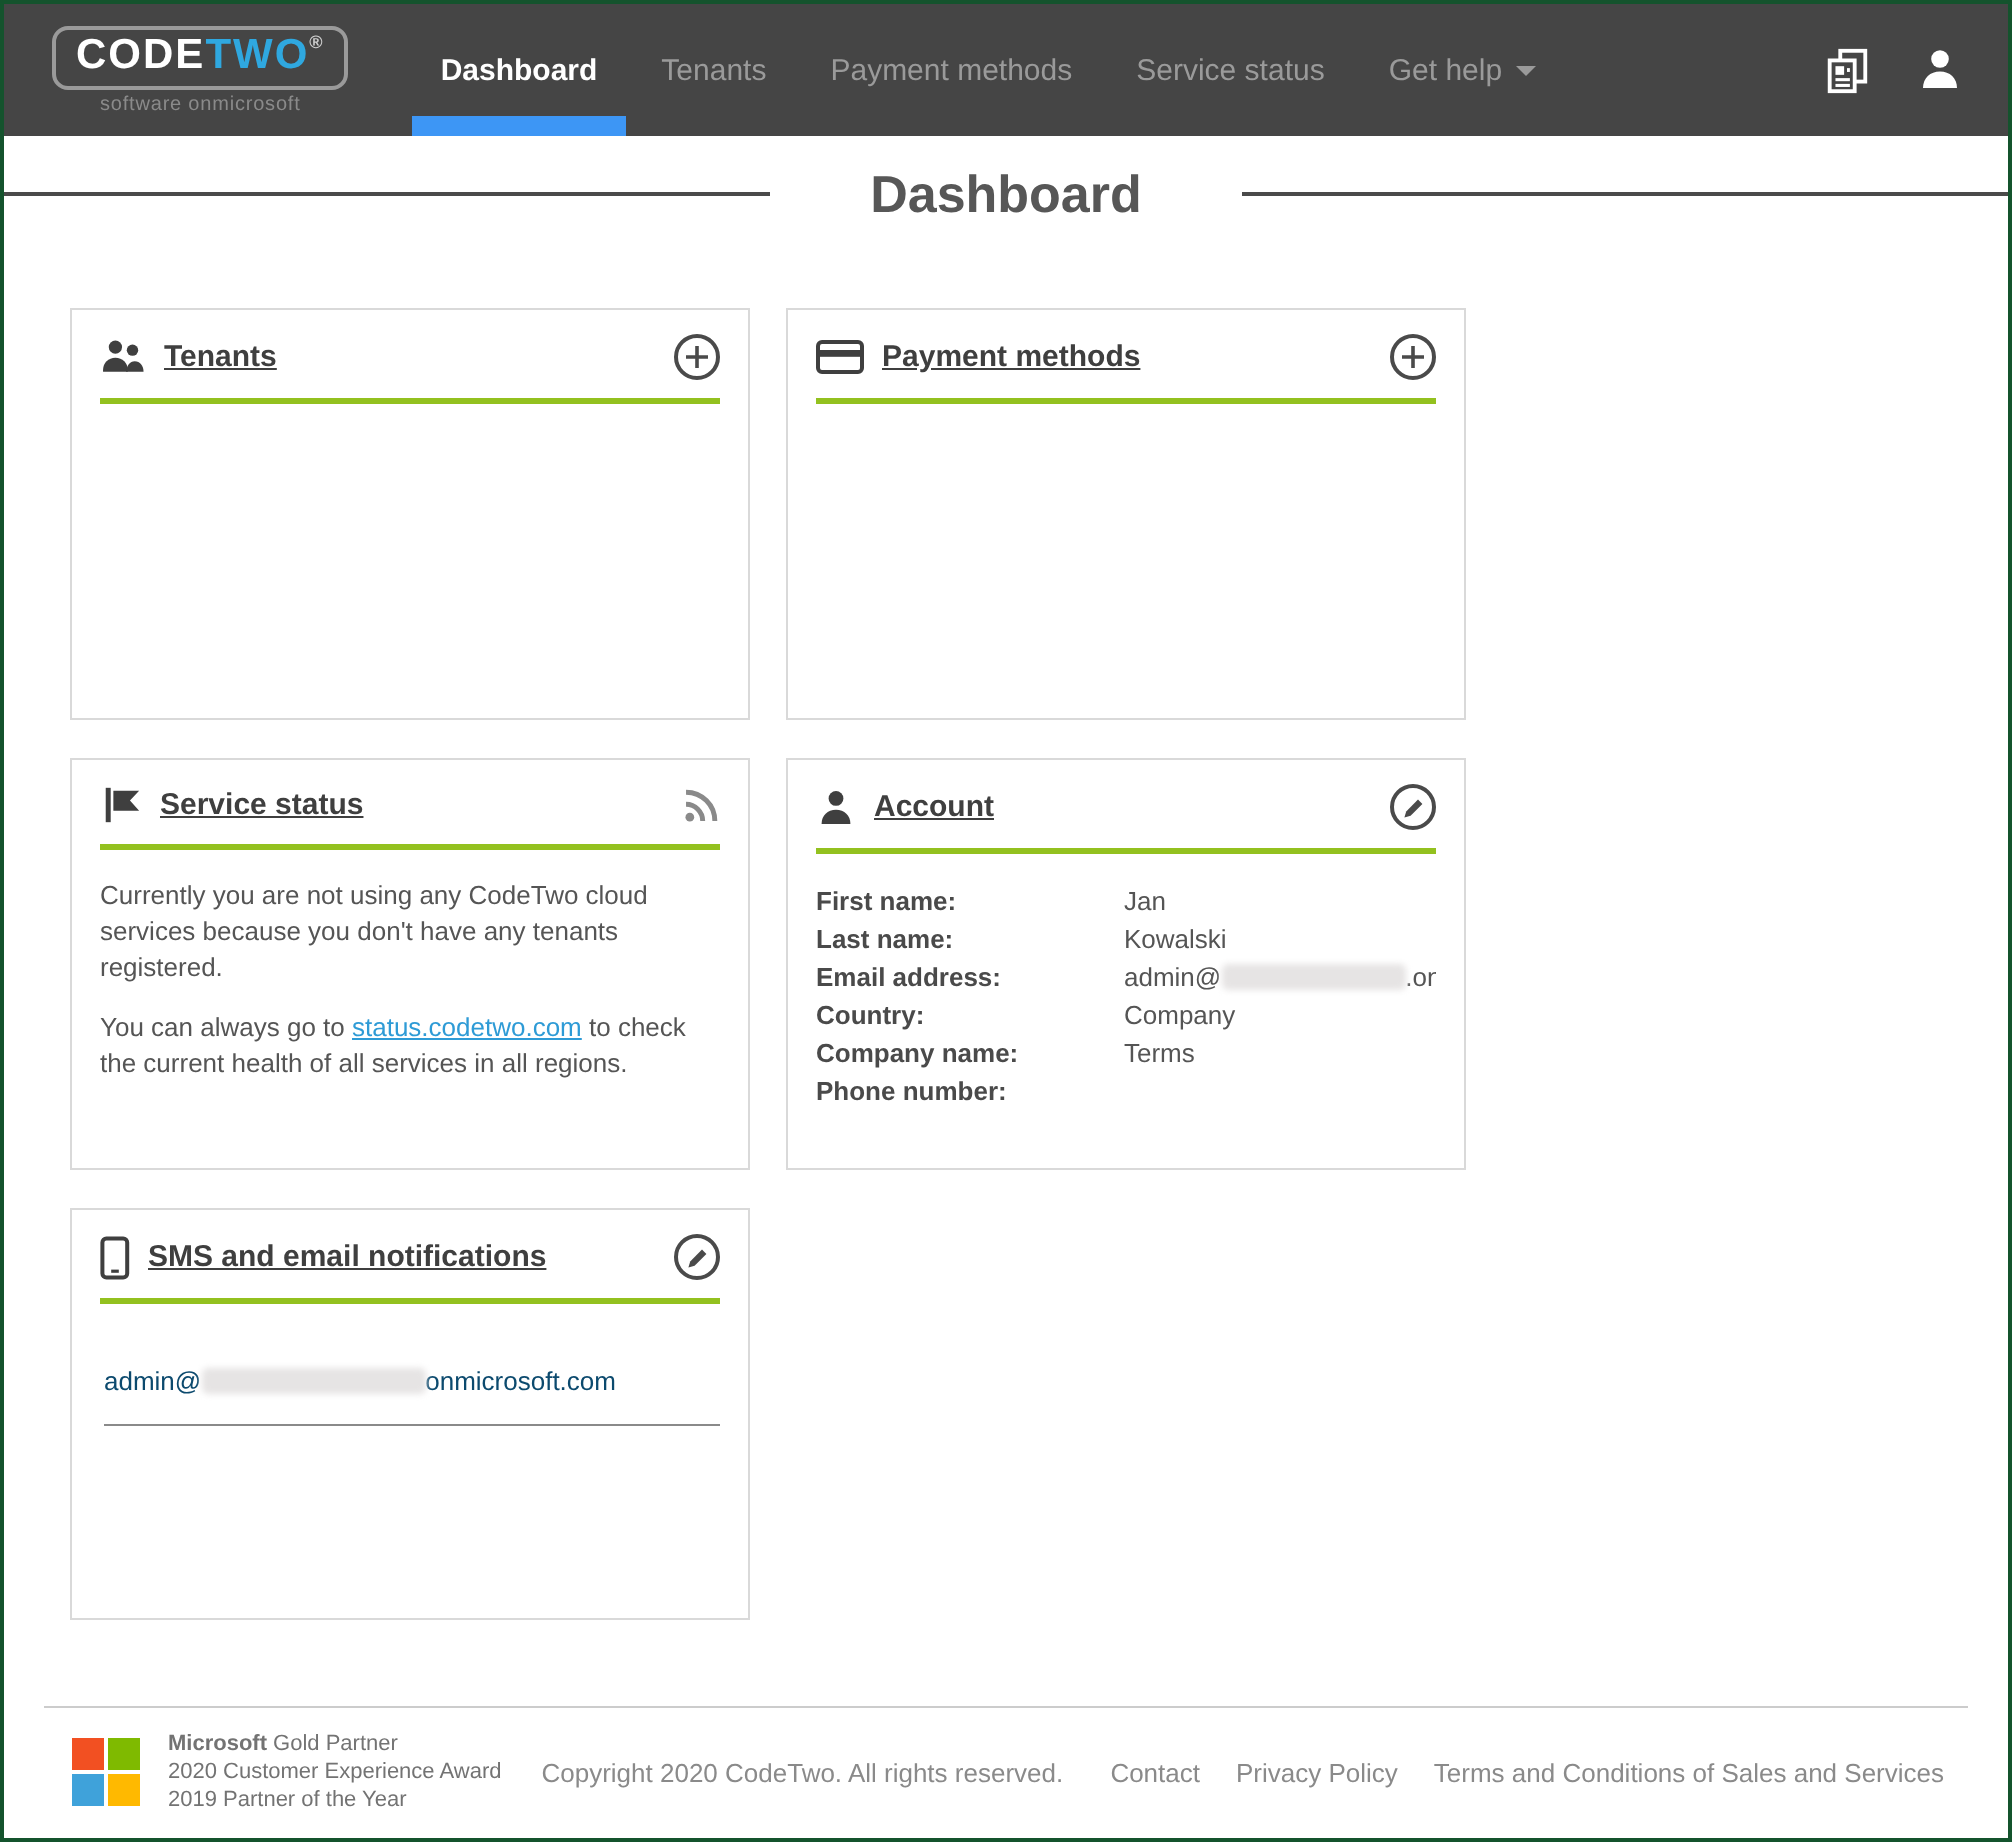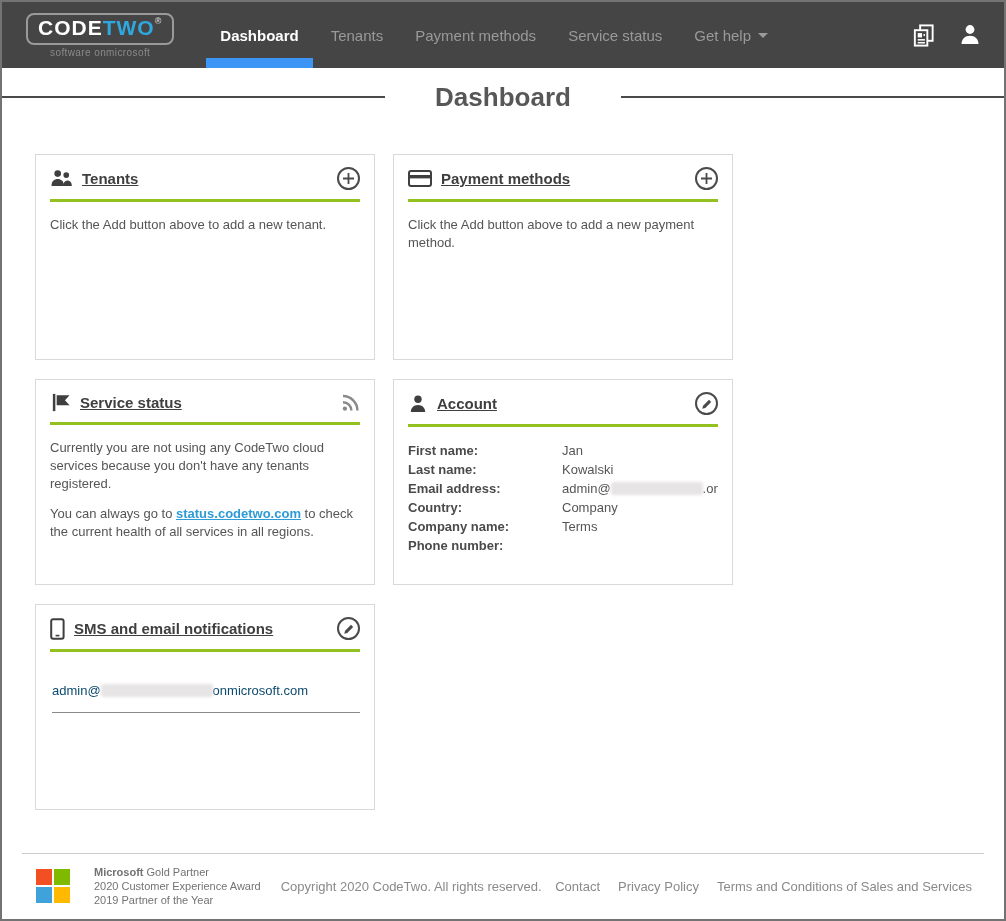--- a/index.html
+++ b/index.html
@@ -1,18 +1,18 @@
 <!DOCTYPE html>
 <html><head>
 <meta charset="utf-8">
 <style>
   * { margin:0; padding:0; box-sizing:border-box; }
   html,body { background:#fff; }
   body { font-family:"Liberation Sans", sans-serif; width:1006px; }
-  .frame { width:1006px; height:921px; border:2px solid #737373; display:flex; flex-direction:column; background:#fff; }
+  .frame { width:1006px; height:921px; border:2px solid #14532d; display:flex; flex-direction:column; background:#fff; }
 
   
   .navbar { height:66px; background:#454545; display:flex; align-items:center; padding:0 16px 0 24px; flex-shrink:0; }
   .logo { display:flex; flex-direction:column; align-items:center; margin-right:30px; cursor:pointer; }
   .logo-box { border:2px solid #9a9a9a; border-radius:8px; padding:1px 10px 3px; font-size:21px; font-weight:bold; letter-spacing:1px; color:#fff; white-space:nowrap; }
   .logo-two { color:#2FA8E0; }
   .logo-reg { font-size:9px; vertical-align:top; color:#cfcfcf; }
   .logo-tagline { font-size:10px; color:#8a8a8a; margin-top:2px; letter-spacing:.4px; }
   .nav { display:flex; height:66px; }
   .nav-item { position:relative; display:flex; align-items:center; padding:0 14px; margin:0 2px; font-size:15px; color:#9a9a9a; cursor:pointer; white-space:nowrap; }
@@ -32,35 +32,35 @@
   .grid { display:grid; grid-template-columns:340px 340px; column-gap:18px; row-gap:19px; align-content:start; }
   .card { width:340px; height:206px; background:#fff; border:1px solid #d9d9d9; display:flex; flex-direction:column; }
   .card-head { display:flex; align-items:center; padding:12px 14px 0; }
   .card-icon { display:flex; margin-right:9px; }
   .card-title { font-size:15px; font-weight:bold; color:#3f3f3f; text-decoration:underline; cursor:pointer; }
   .card-action { margin-left:auto; width:23px; height:23px; border:2px solid #4a4a4a; border-radius:50%; display:flex; align-items:center; justify-content:center; cursor:pointer; background:#fff; }
   .rss-action { margin-left:auto; display:flex; cursor:pointer; }
   .green-rule { height:3px; background:#93C11F; margin:9px 14px 0; }
   .card-body { padding:14px 14px 0; font-size:13px; color:#555; line-height:1.4; }
   .card-body p + p { margin-top:11px; }
-  .link { color:#2E9BD6; text-decoration:underline; cursor:pointer;font-weight:bold; }
+  .link { color:#2E9BD6; text-decoration:underline; cursor:pointer; }
 
   .acct-row { display:flex; line-height:19px;gap:40px; }
   .acct-label { width:114px; font-weight:bold; color:#4a4a4a; flex-shrink:0; }
   .acct-value { color:#555; white-space:nowrap; overflow:hidden; }
 
   .blur-box { display:inline-block; height:13px; border-radius:3px; background:#e6e4e4; filter:blur(1.6px); vertical-align:-2px; }
   .blur-acct { width:92px; }
   .blur-sms { width:112px; }
 
   .sms-row { padding:16px 0 12px; margin:0 0 0 2px; border-bottom:1px solid #8a8a8a; font-size:13px; color:#0c4a6e; }
 
   
   .footer { margin:0 20px; border-top:1px solid #cccccc; padding:11px 0 12px; display:flex; align-items:center; flex-shrink:0; }
-  .ms-block { display:flex; align-items:center; gap:24px; padding-left:14px; }
+  .ms-block { display:flex; align-items:center; gap:14px; padding-left:14px; }
   .ms-logo { display:grid; grid-template-columns:16px 16px; grid-template-rows:16px 16px; gap:2px; }
   .ms-sq { width:16px; height:16px; }
   .ms-text { font-size:11px; line-height:14px; color:#737373; white-space:nowrap; }
   .copyright { margin-left:20px; font-size:13px; color:#8a8a8a; }
   .footer-links { margin-left:auto; display:flex; gap:18px; padding-right:12px; }
   .footer-link { font-size:13px; color:#8a8a8a; cursor:pointer; white-space:nowrap; }
 </style>
 </head>
 <body>
 
@@ -129,44 +129,38 @@
             </svg>
           </span>
           <span class="card-title">Tenants</span>
           <span class="card-action">
             <svg width="11" height="11" viewBox="0 0 11 11">
                 <path d="M5.5 0v11M0 5.5h11" stroke="#4a4a4a" stroke-width="1.8"></path>
               </svg>
           </span>
         </div>
         <div class="green-rule"></div>
-        <div class="card-body">
-          <p>Click the Add button above to add a new tenant.</p>
-        </div>
       </div>
 
       <div class="card">
         <div class="card-head">
           <span class="card-icon">
             <svg width="24" height="19" viewBox="0 0 24 19">
               <rect x="1" y="2" width="22" height="15" rx="2" fill="none" stroke="#3f3f3f" stroke-width="2"></rect>
               <rect x="1" y="6" width="22" height="3.4" fill="#3f3f3f"></rect>
             </svg>
           </span>
           <span class="card-title">Payment methods</span>
           <span class="card-action">
             <svg width="11" height="11" viewBox="0 0 11 11">
                 <path d="M5.5 0v11M0 5.5h11" stroke="#4a4a4a" stroke-width="1.8"></path>
               </svg>
           </span>
         </div>
         <div class="green-rule"></div>
-        <div class="card-body">
-          <p>Click the Add button above to add a new payment method.</p>
-        </div>
       </div>
 
       <div class="card">
         <div class="card-head">
           <span class="card-icon">
             <svg width="21" height="21" viewBox="0 0 22 22" fill="#3f3f3f">
               <rect x="3" y="2" width="2.6" height="18"></rect>
               <path d="M7 3.5h13.5l-4.8 5.2 4.8 5.3H7z"></path>
             </svg>
           </span>

